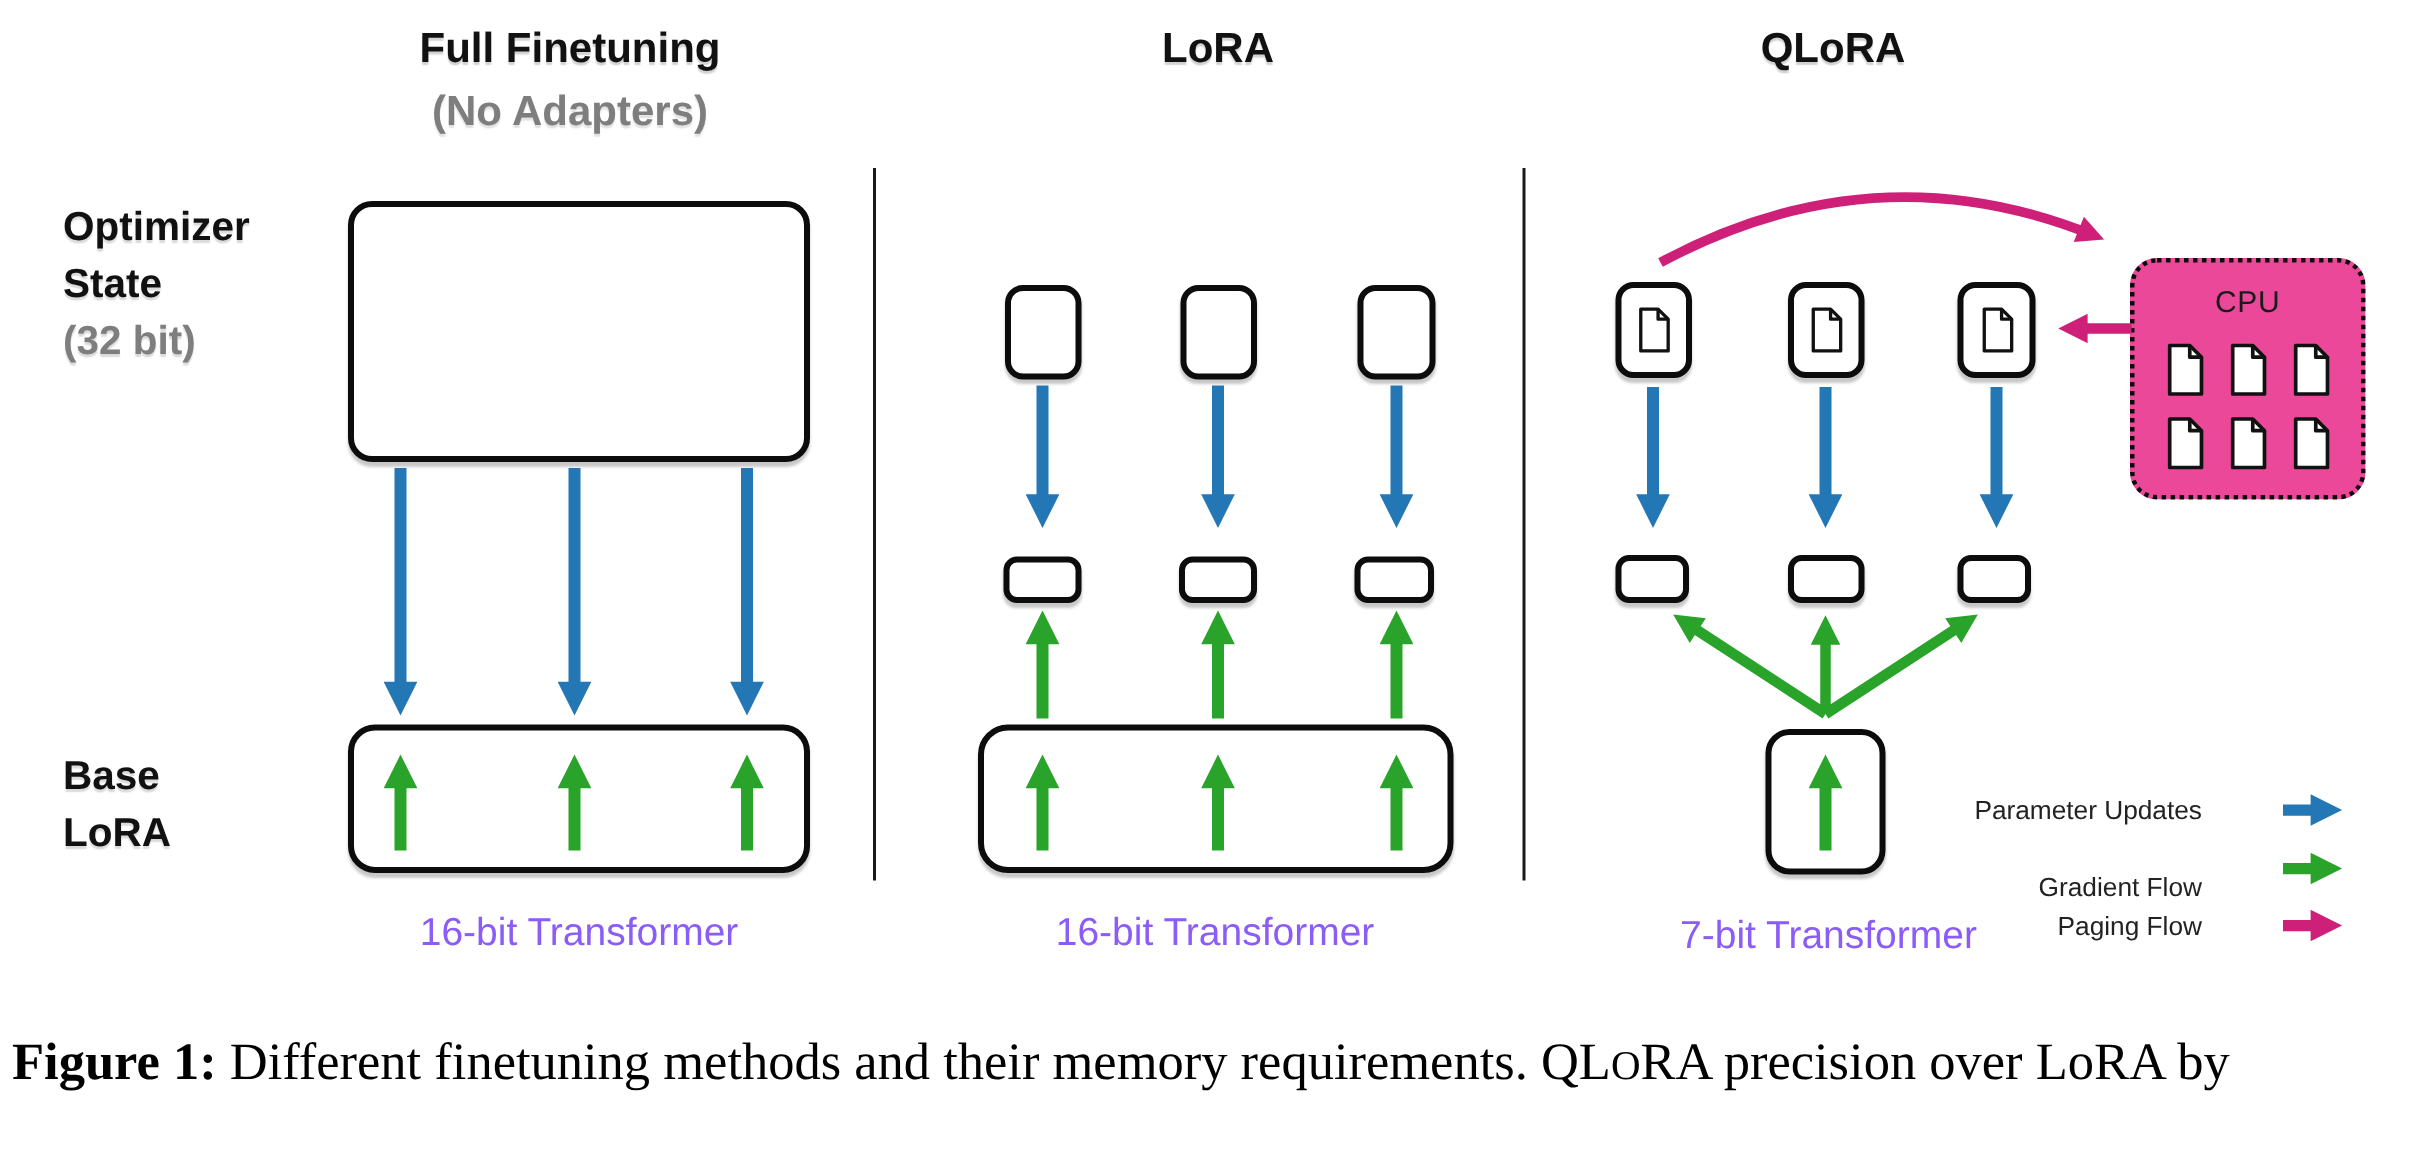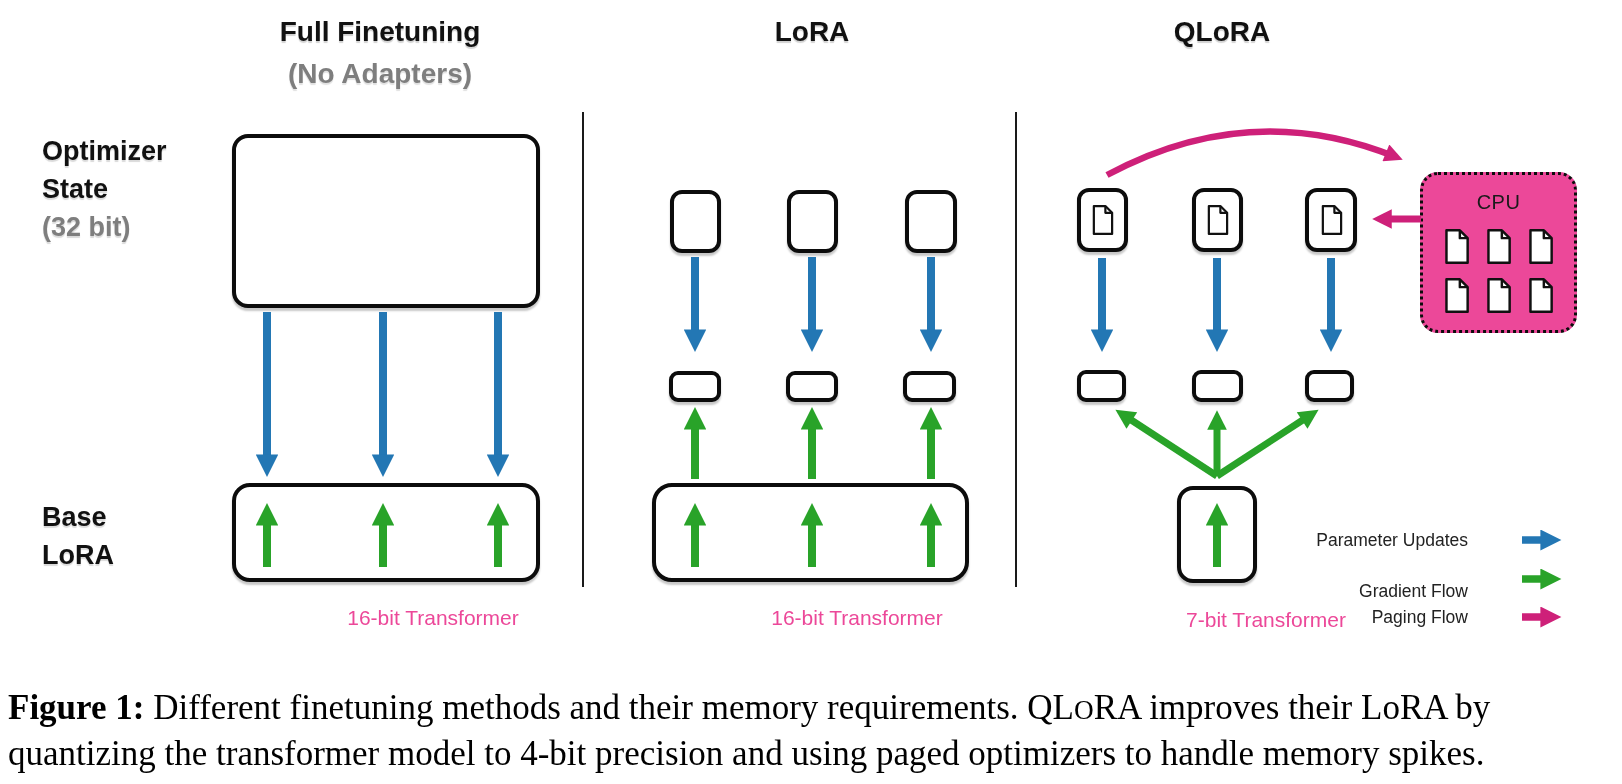--- a/index.html
+++ b/index.html
@@ -20,21 +20,21 @@
   .cpu-title{margin-top:16px;font-size:20px;color:#1a1a1a;letter-spacing:0.5px;}
   .cpu-grid{display:grid;grid-template-columns:repeat(3,29px);column-gap:13px;row-gap:12px;margin-top:14px;}
   
   .col-title{position:absolute;transform:translateX(-50%);font-size:28px;font-weight:700;color:#111;
     white-space:nowrap;text-shadow:0 2px 1px rgba(0,0,0,0.18);}
   .col-subtitle{position:absolute;transform:translateX(-50%);font-size:28px;font-weight:700;
     white-space:nowrap;text-shadow:0 2px 1px rgba(0,0,0,0.12);}
   .row-label{position:absolute;font-size:27px;font-weight:700;line-height:38px;color:#111;
     white-space:nowrap;text-shadow:0 2px 1px rgba(0,0,0,0.15);}
   .gray{color:#7e7e7e;}
-  .base-caption{position:absolute;transform:translateX(-50%);font-size:21px;color:#ec4899;white-space:nowrap;margin-left:47px;}
+  .base-caption{position:absolute;transform:translateX(-50%);font-size:26px;color:#8b5cf6;white-space:nowrap;}
   .legend-row{position:absolute;display:flex;align-items:center;height:26px;}
   .legend-label{font-size:17.5px;color:#222;white-space:nowrap;margin-right:13px;}
   .caption{position:absolute;left:8px;top:686px;width:1606px;font-family:"Liberation Serif",serif;
     font-size:35px;line-height:44px;color:#000;}
   .seg-bold{font-weight:700;}
   .seg-smallcap{font-size:0.78em;}
   
   .arrow-layer{position:absolute;left:0;top:0;z-index:5;pointer-events:none;}
   .box,.cpu-box{z-index:2;}
   .col-title,.col-subtitle,.row-label,.base-caption,.legend-row,.caption{z-index:6;}
@@ -184,15 +184,15 @@
   <div class="legend-row" style="top:527px;right:115px;">
     <span class="legend-label">Parameter Updates</span>
   </div>
   <div class="legend-row" style="top:578px;right:115px;">
     <span class="legend-label">Gradient Flow</span>
   </div>
   <div class="legend-row" style="top:604px;right:115px;">
     <span class="legend-label">Paging Flow</span>
   </div>
 
-  <div class="caption"><span class="seg-bold">Figure 1:</span><span>  Different finetuning methods and their memory requirements.  </span><span>QL</span><span class="seg-smallcap">O</span><span>RA</span><span> improves their LoRA by</span><br><span>quantizing the transformer model to 4-bit precision and using paged optimizers to handle memory spikes.</span></div>
+  <div class="caption"><span class="seg-bold">Figure 1:</span><span>  Different finetuning methods and their memory requirements.  </span><span>QL</span><span class="seg-smallcap">O</span><span>RA</span><span> precision over LoRA by</span><br></div>
 
 </div>
 
 </body></html>

